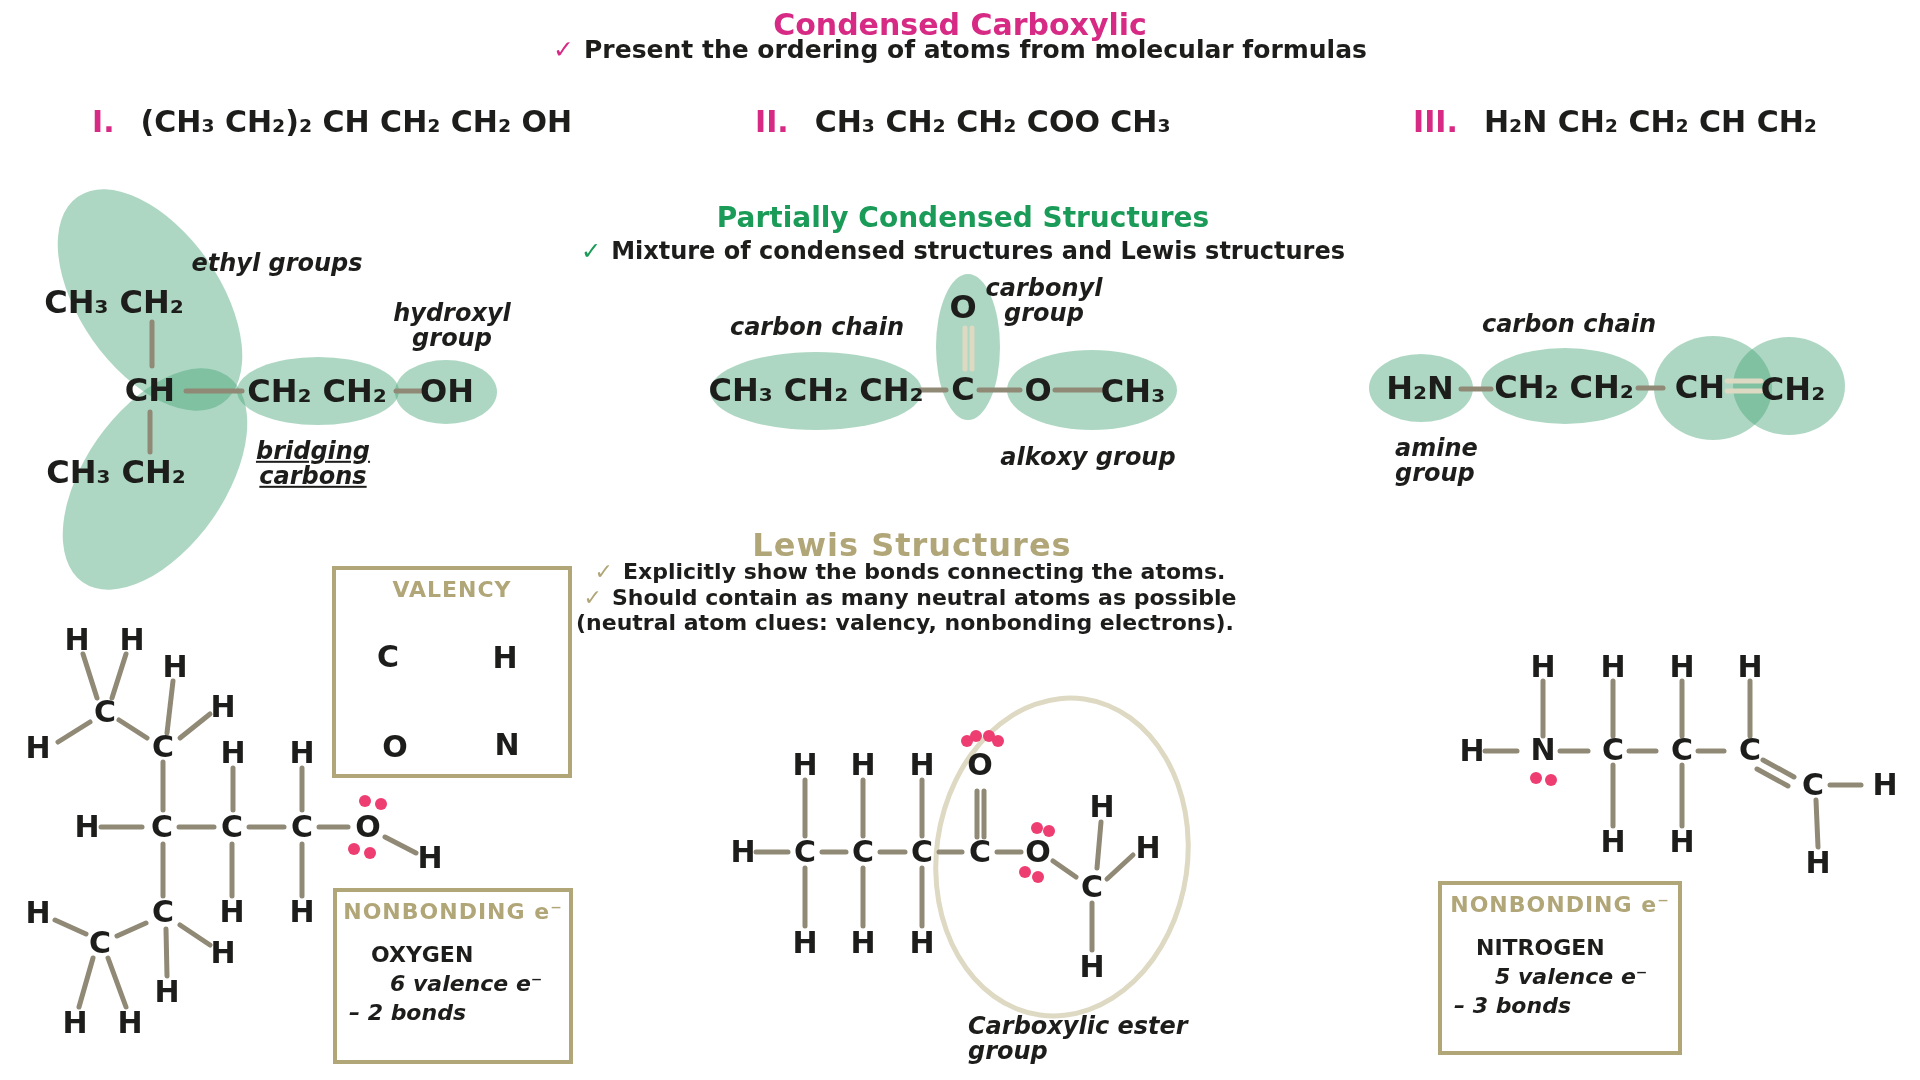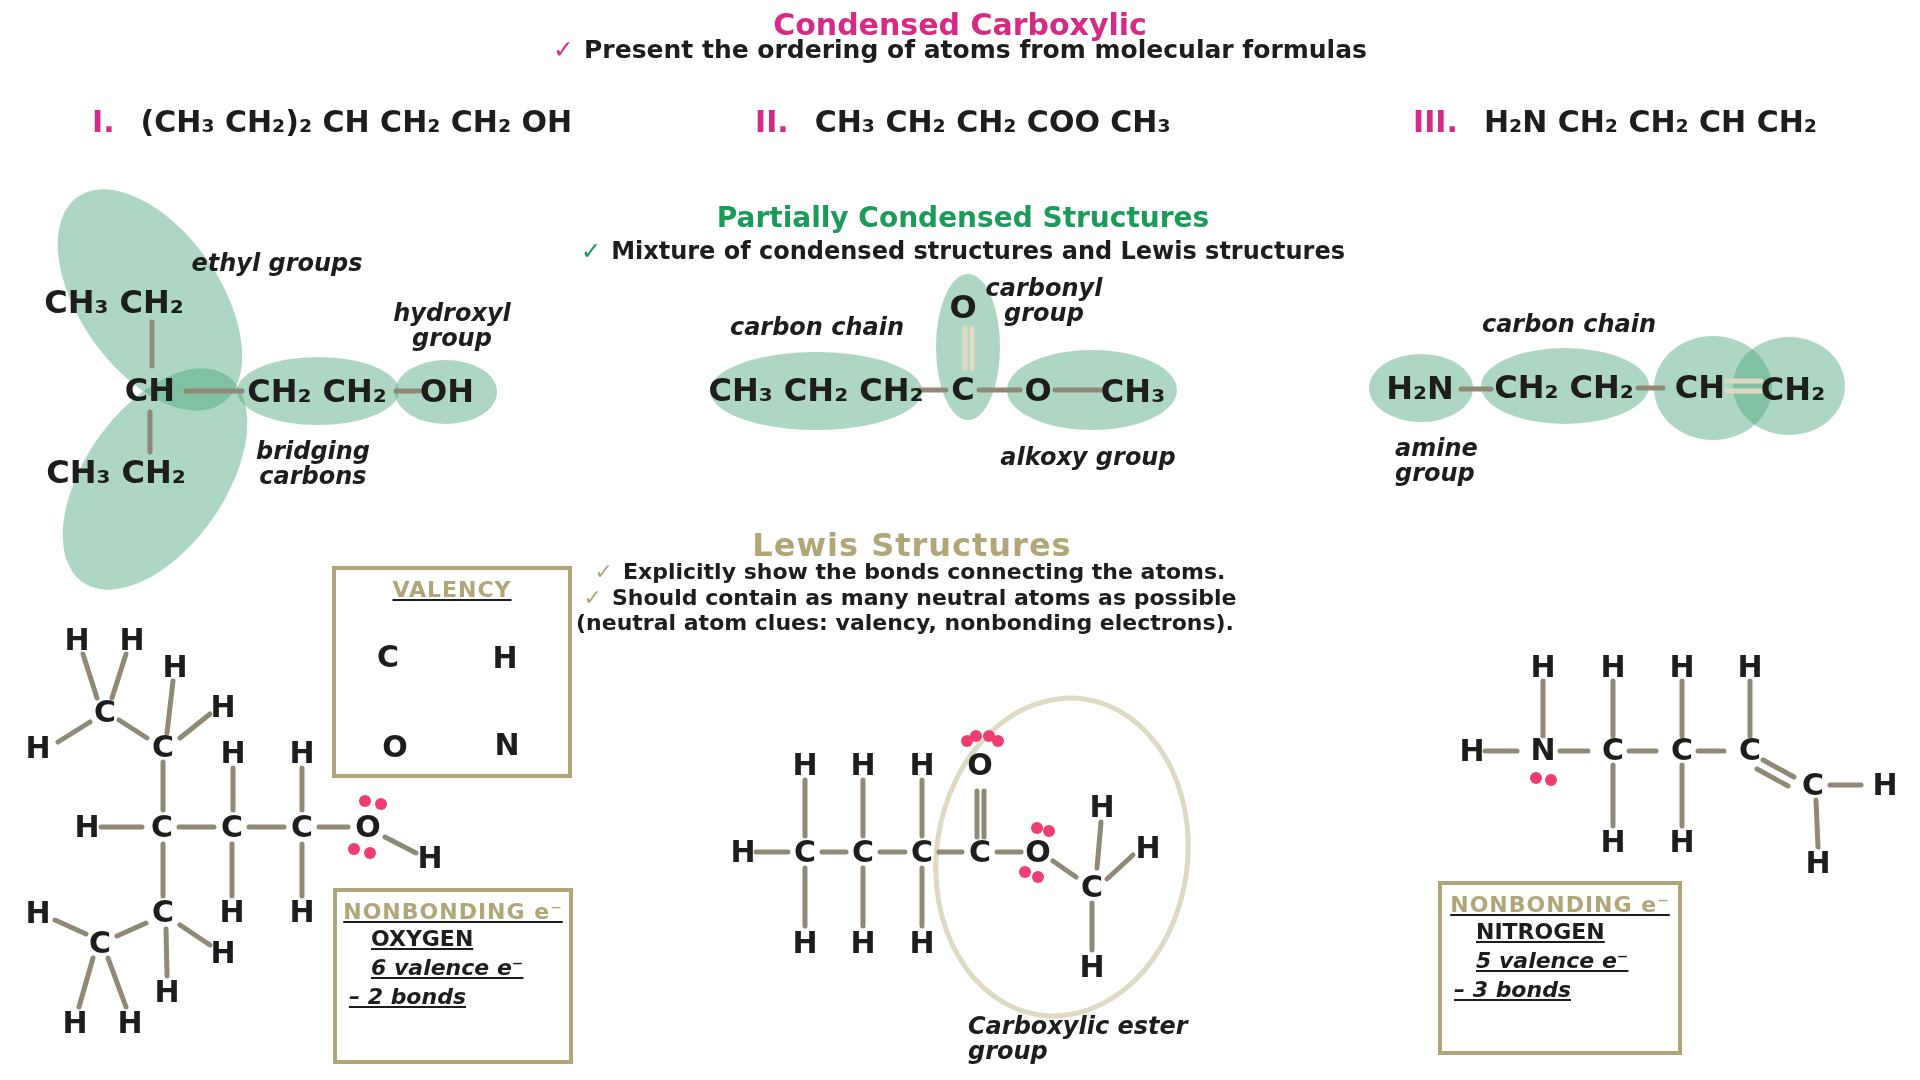--- a/index.html
+++ b/index.html
@@ -17,26 +17,26 @@
   .bullet{position:absolute;transform:translateX(-50%);font-weight:bold;white-space:nowrap;
           display:flex;align-items:baseline;gap:10px;line-height:1.1;}
   .title-pink{color:var(--pink,#d62a84);font-size:30px;}
   .title-green{color:var(--green,#1a9b57);font-size:28px;}
   .title-olive{color:var(--olive,#b1a678);font-size:32px;letter-spacing:1px;}
   .chk-pink{color:var(--pink,#d62a84);}
   .chk-green{color:var(--green,#1a9b57);}
   .chk-olive{color:var(--olive,#b1a678);}
   .formula-row{position:absolute;top:105px;font-weight:bold;font-size:30px;white-space:nowrap;line-height:1.1;}
   .numeral{color:var(--pink,#d62a84);margin-right:26px;}
-  .callout{position:absolute;border:4px solid var(--olive,#b1a678);background:#fff;box-sizing:border-box;text-decoration:underline;}
+  .callout{position:absolute;border:4px solid var(--olive,#b1a678);background:#fff;box-sizing:border-box;}
   .callout .co-title{display:block;text-align:center;color:var(--olive,#b1a678);
         font-weight:bold;font-size:22px;margin-top:7px;letter-spacing:1px;}
   .callout .co-line{display:block;font-weight:bold;font-size:22px;line-height:29px;}
-  .co-el{margin-left:34px;}
-  .co-it{font-style:italic;margin-left:34px;}
+  .co-el{margin-left:34px;margin-top:16px;}
+  .co-it{font-style:italic;margin-left:53px;}
   .co-neg{font-style:italic;margin-left:12px;}
   .co-res{font-style:italic;margin-left:26px;border-top:3px solid var(--bond,#8f8976);
           margin-right:6px;padding-left:8px;}
 </style>
 </head>
 <body style="--pink: #d62a84; --green: #1a9b57; --olive: #b1a678; --bond: #8f8976; --ink: #1d1d1b; --dot: #ee3d71; --blob: rgba(74,166,121,0.45); --cream: #ded9c2;">
 
 <div class="layer" id="blobs">
     <div class="blob" style="left: 24px; top: 230px; width: 252px; height: 140px; transform: rotate(55deg);"></div>
     <div class="blob" style="left: 29px; top: 409px; width: 252px; height: 140px; transform: rotate(-55deg);"></div>
@@ -272,21 +272,21 @@
     <span class="atom" style="left: 1682px; top: 667px; font-size: 30px;">H</span>
     <span class="atom" style="left: 1750px; top: 667px; font-size: 30px;">H</span>
     <span class="atom" style="left: 1613px; top: 842px; font-size: 30px;">H</span>
     <span class="atom" style="left: 1682px; top: 842px; font-size: 30px;">H</span>
     <span class="atom" style="left: 1818px; top: 863px; font-size: 30px;">H</span>
   </div>
 <div class="layer" id="notes">
     <span class="note" style="left: 277px; top: 264px;">ethyl groups</span>
     <span class="note" style="left: 452px; top: 326px;">hydroxyl
 group</span>
-    <span class="note" style="left: 313px; top: 464px;">bridging
+    <span class="note" style="left: 313px; top: 464px; text-decoration: underline;">bridging
 carbons</span>
     <span class="note" style="left: 817px; top: 328px;">carbon chain</span>
     <span class="note" style="left: 1044px; top: 301px;">carbonyl
 group</span>
     <span class="note" style="left: 1088px; top: 458px;">alkoxy group</span>
     <span class="note" style="left: 1569px; top: 325px;">carbon chain</span>
     <span class="note left" style="left: 1395px; top: 461px;">amine
 group</span>
     <span class="note left" style="left: 968px; top: 1039px;">Carboxylic ester
 group</span>

